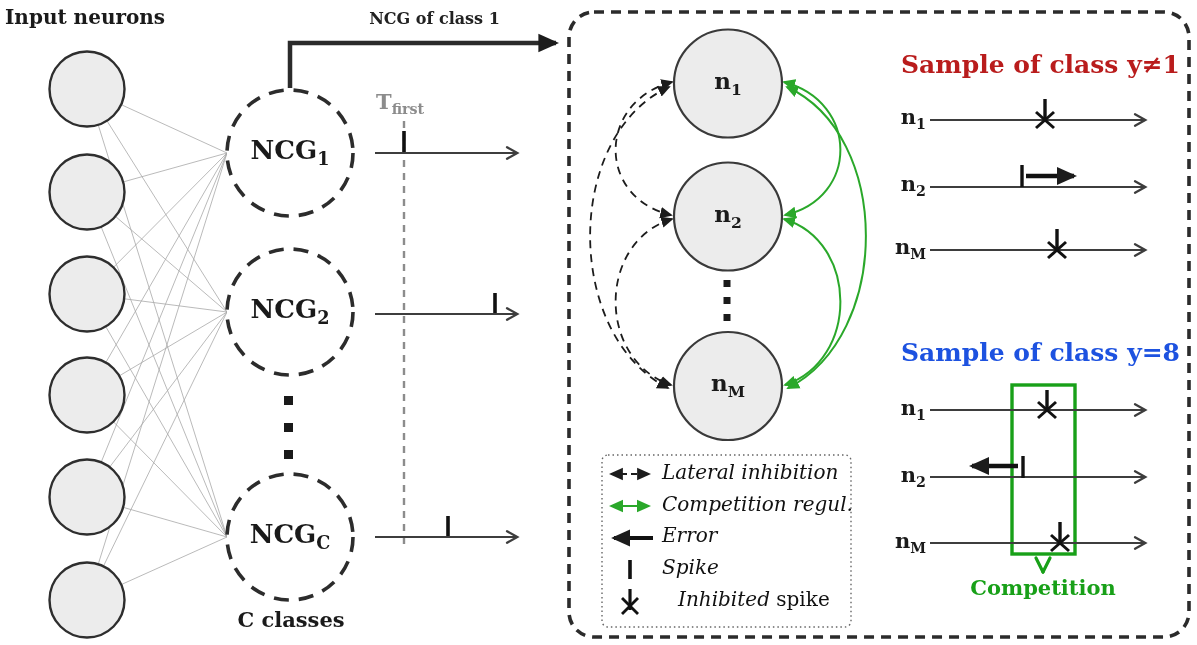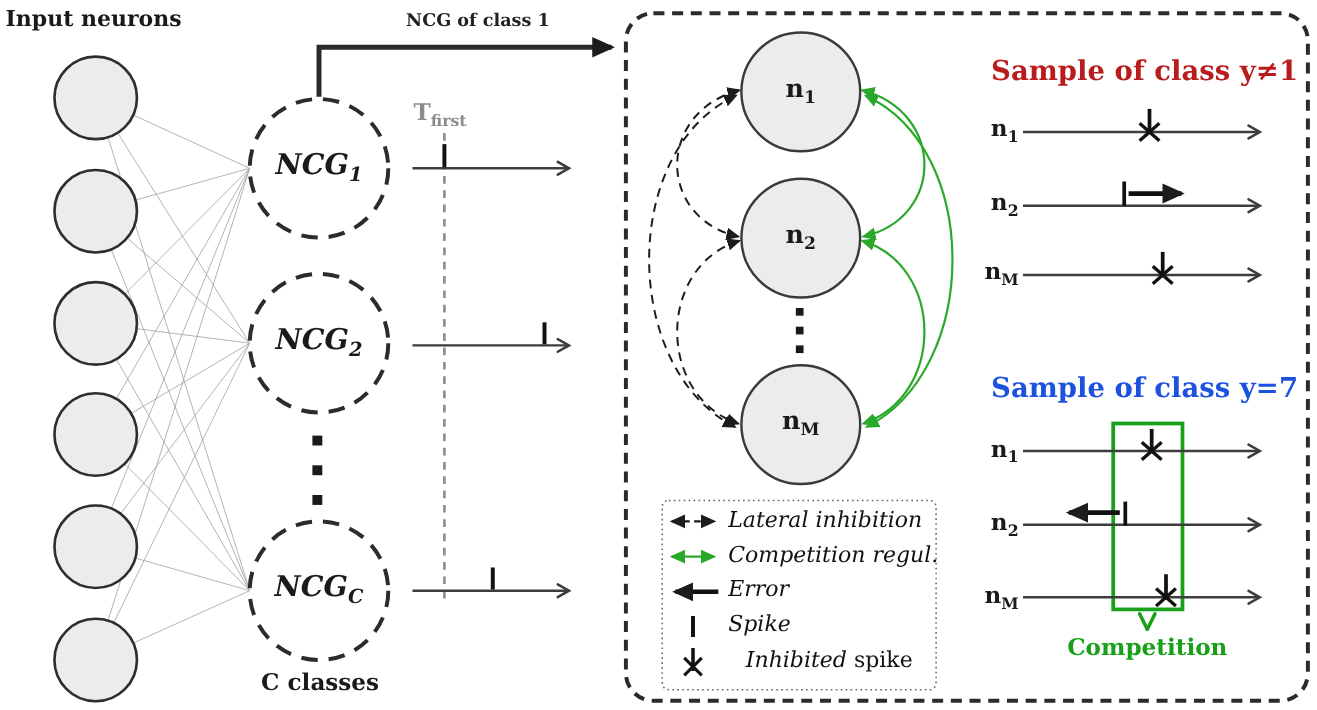--- a/index.html
+++ b/index.html
@@ -3,21 +3,21 @@
 <meta charset="utf-8">
 <style>
   html,body{margin:0;padding:0;background:#fff;}
   #figure{position:relative;width:1197px;height:645px;background:#ffffff;overflow:hidden;
           font-family:"DejaVu Serif",serif;}
   #figure svg{position:absolute;left:0;top:0;}
   .lbl{position:absolute;font-weight:bold;color:#1a1a1a;white-space:nowrap;
        font-family:"DejaVu Serif",serif;line-height:1.1;}
   .center{text-align:center;}
   .lbl sub{font-size:0.68em;line-height:0;}
-  .ncg-lbl{font-size:26px;width:122px;left:229px;text-align:center;font-style:italic;}
+  .ncg-lbl{font-size:26px;width:122px;left:229px;text-align:center;}
   .n-lbl{font-size:23px;width:104px;left:676px;text-align:center;}
   .row-lbl{font-size:21px;width:70px;text-align:right;}
   .legend-lbl{font-size:20px;font-weight:normal;font-style:italic;color:#111;left:662px;}
   .legend-lbl .roman{font-style:normal;}
   .gray{color:#8c8c8c;}
   .red{color:#b91c1c;}
   .blue{color:#1d52e0;}
   .green{color:#18a018;}
 </style>
 </head>
@@ -203,21 +203,21 @@
 <div class="lbl legend-lbl" style="top:524px;">Error</div>
 <div class="lbl legend-lbl" style="top:556px;">Spike</div>
 <div class="lbl legend-lbl" style="top:588px;margin-left:16px;"><span>Inhibited</span><span class="roman"> spike</span></div>
 
 <div class="lbl center red" style="left:898px;top:51px;width:285px;font-size:25px;">Sample of class y≠1</div>
 
 <div class="lbl row-lbl" style="left:856px;top:105px;"><span>n</span><sub>1</sub></div>
 <div class="lbl row-lbl" style="left:856px;top:172px;"><span>n</span><sub>2</sub></div>
 <div class="lbl row-lbl" style="left:856px;top:235px;"><span>n</span><sub>M</sub></div>
 
-<div class="lbl center blue" style="left:898px;top:339px;width:285px;font-size:25px;">Sample of class y=7</div>
+<div class="lbl center blue" style="left:898px;top:339px;width:285px;font-size:25px;">Sample of class y=8</div>
 
 <div class="lbl row-lbl" style="left:856px;top:396px;"><span>n</span><sub>1</sub></div>
 <div class="lbl row-lbl" style="left:856px;top:463px;"><span>n</span><sub>2</sub></div>
 <div class="lbl row-lbl" style="left:856px;top:529px;"><span>n</span><sub>M</sub></div>
 
 <div class="lbl center green" style="left:953px;top:576px;width:180px;font-size:21px;">
   <div>Competition</div>
 </div>
 
 </div>

